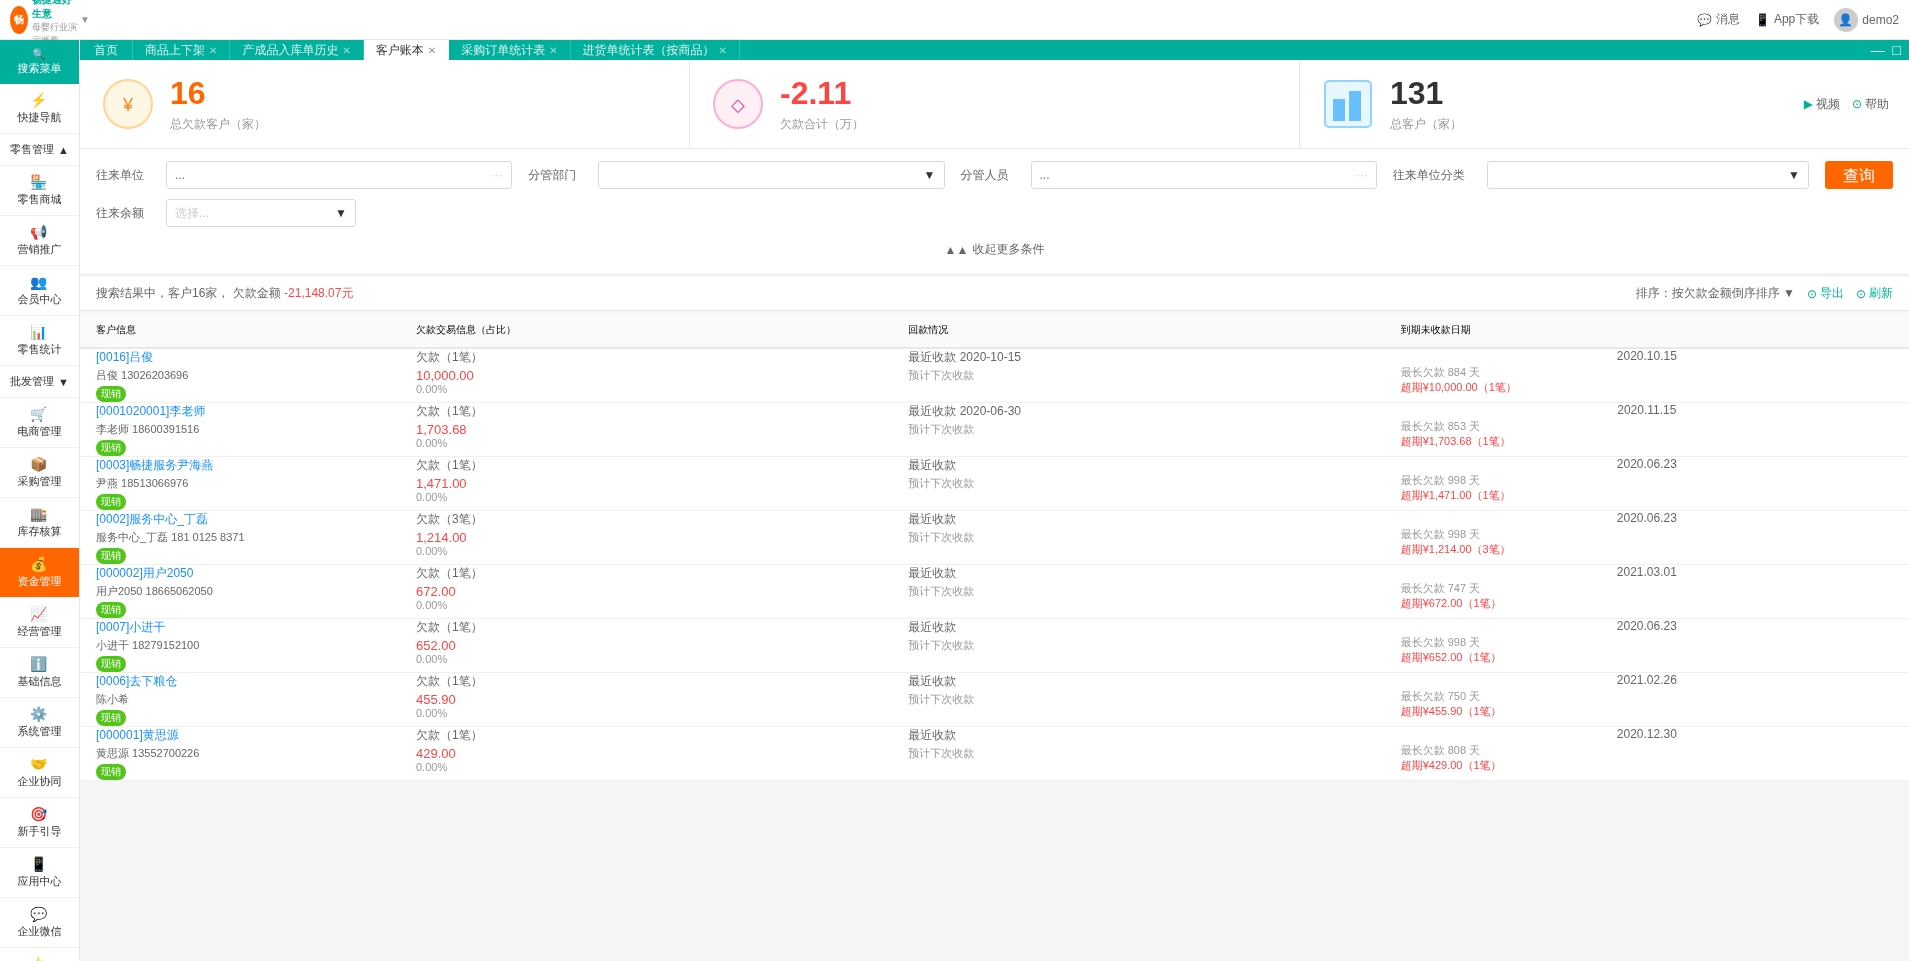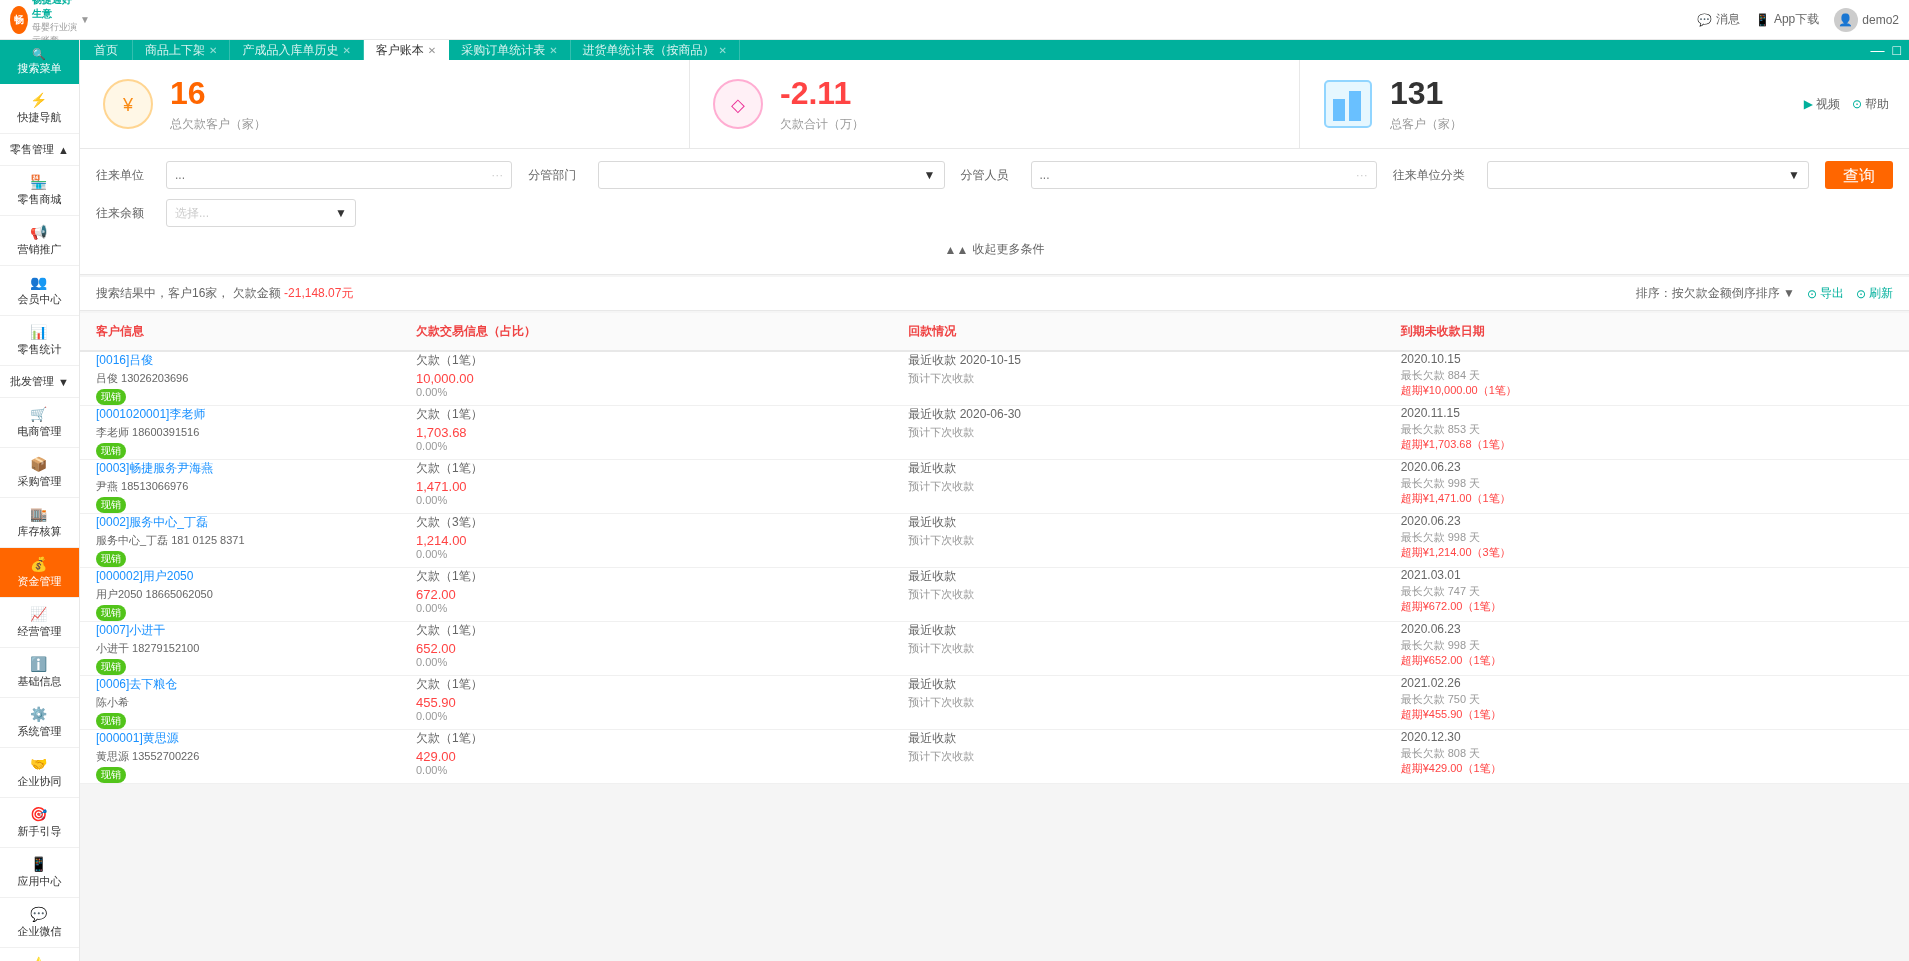--- a/index.html
+++ b/index.html
@@ -67,34 +67,34 @@
     .result-bar { display: flex; align-items: center; justify-content: space-between; padding: 8px 16px; background: #fff; border-bottom: 1px solid #e8e8e8; margin-top: 2px; }
     .result-info { font-size: 12px; color: #666; }
     .result-info span.highlight { color: #ff4444; }
     .result-actions { display: flex; align-items: center; gap: 12px; font-size: 12px; color: #666; }
     .result-actions .sort-label { color: #666; }
     .export-btn { display: flex; align-items: center; gap: 3px; color: #00b09c; cursor: pointer; }
     .refresh-btn { display: flex; align-items: center; gap: 3px; color: #00b09c; cursor: pointer; }
 
     
     .table-container { background: #fff; margin: 2px 0; }
-    .table-header { display: grid; grid-template-columns: 320px 1fr 1fr 1fr; background: #fafafa; border-bottom: 2px solid #e8e8e8; padding: 10px 16px; font-size: 12px; color: #ef4444; font-weight: 700; }
+    .table-header { display: grid; grid-template-columns: 320px 1fr 1fr 1fr; background: #fafafa; border-bottom: 2px solid #e8e8e8; padding: 10px 16px; font-size: 10px; color: #000000; font-weight: 400; }
     .table-row { display: grid; grid-template-columns: 320px 1fr 1fr 1fr; border-bottom: 1px solid #f0f0f0; padding: 0 16px; align-items: start; }
     .customer-info { }
     .customer-name { color: #1890ff; cursor: pointer; font-size: 12px; }
     .customer-phone { color: #666; font-size: 11px; margin-top: 2px; }
     .customer-tag { display: inline-block; background: #52c41a; color: #fff; font-size: 10px; padding: 1px 5px; border-radius: 8px; margin-top: 3px; }
     .debt-info { }
     .debt-count { color: #666; font-size: 12px; }
     .debt-amount { color: #ff4444; font-size: 13px; font-weight: 500; margin-top: 2px; }
     .debt-percent { color: #999; font-size: 11px; }
     .recovery-info { color: #666; font-size: 12px; }
     .recovery-date { color: #999; font-size: 11px; margin-top: 2px; }
     .overdue-info { }
-    .overdue-date { color: #666; font-size: 12px; }
+    .overdue-date { color: #666; font-size: 12px; text-align: center; }
     .overdue-days { color: #999; font-size: 11px; margin-top: 2px; }
     .overdue-link { color: #ff4444; font-size: 11px; cursor: pointer; }
 
     .scrollbar-thin::-webkit-scrollbar { width: 6px; }
     .scrollbar-thin::-webkit-scrollbar-thumb { background: #ccc; border-radius: 3px; }
   </style>
 </head>
 <body>
 
 <div class="app-wrapper">

